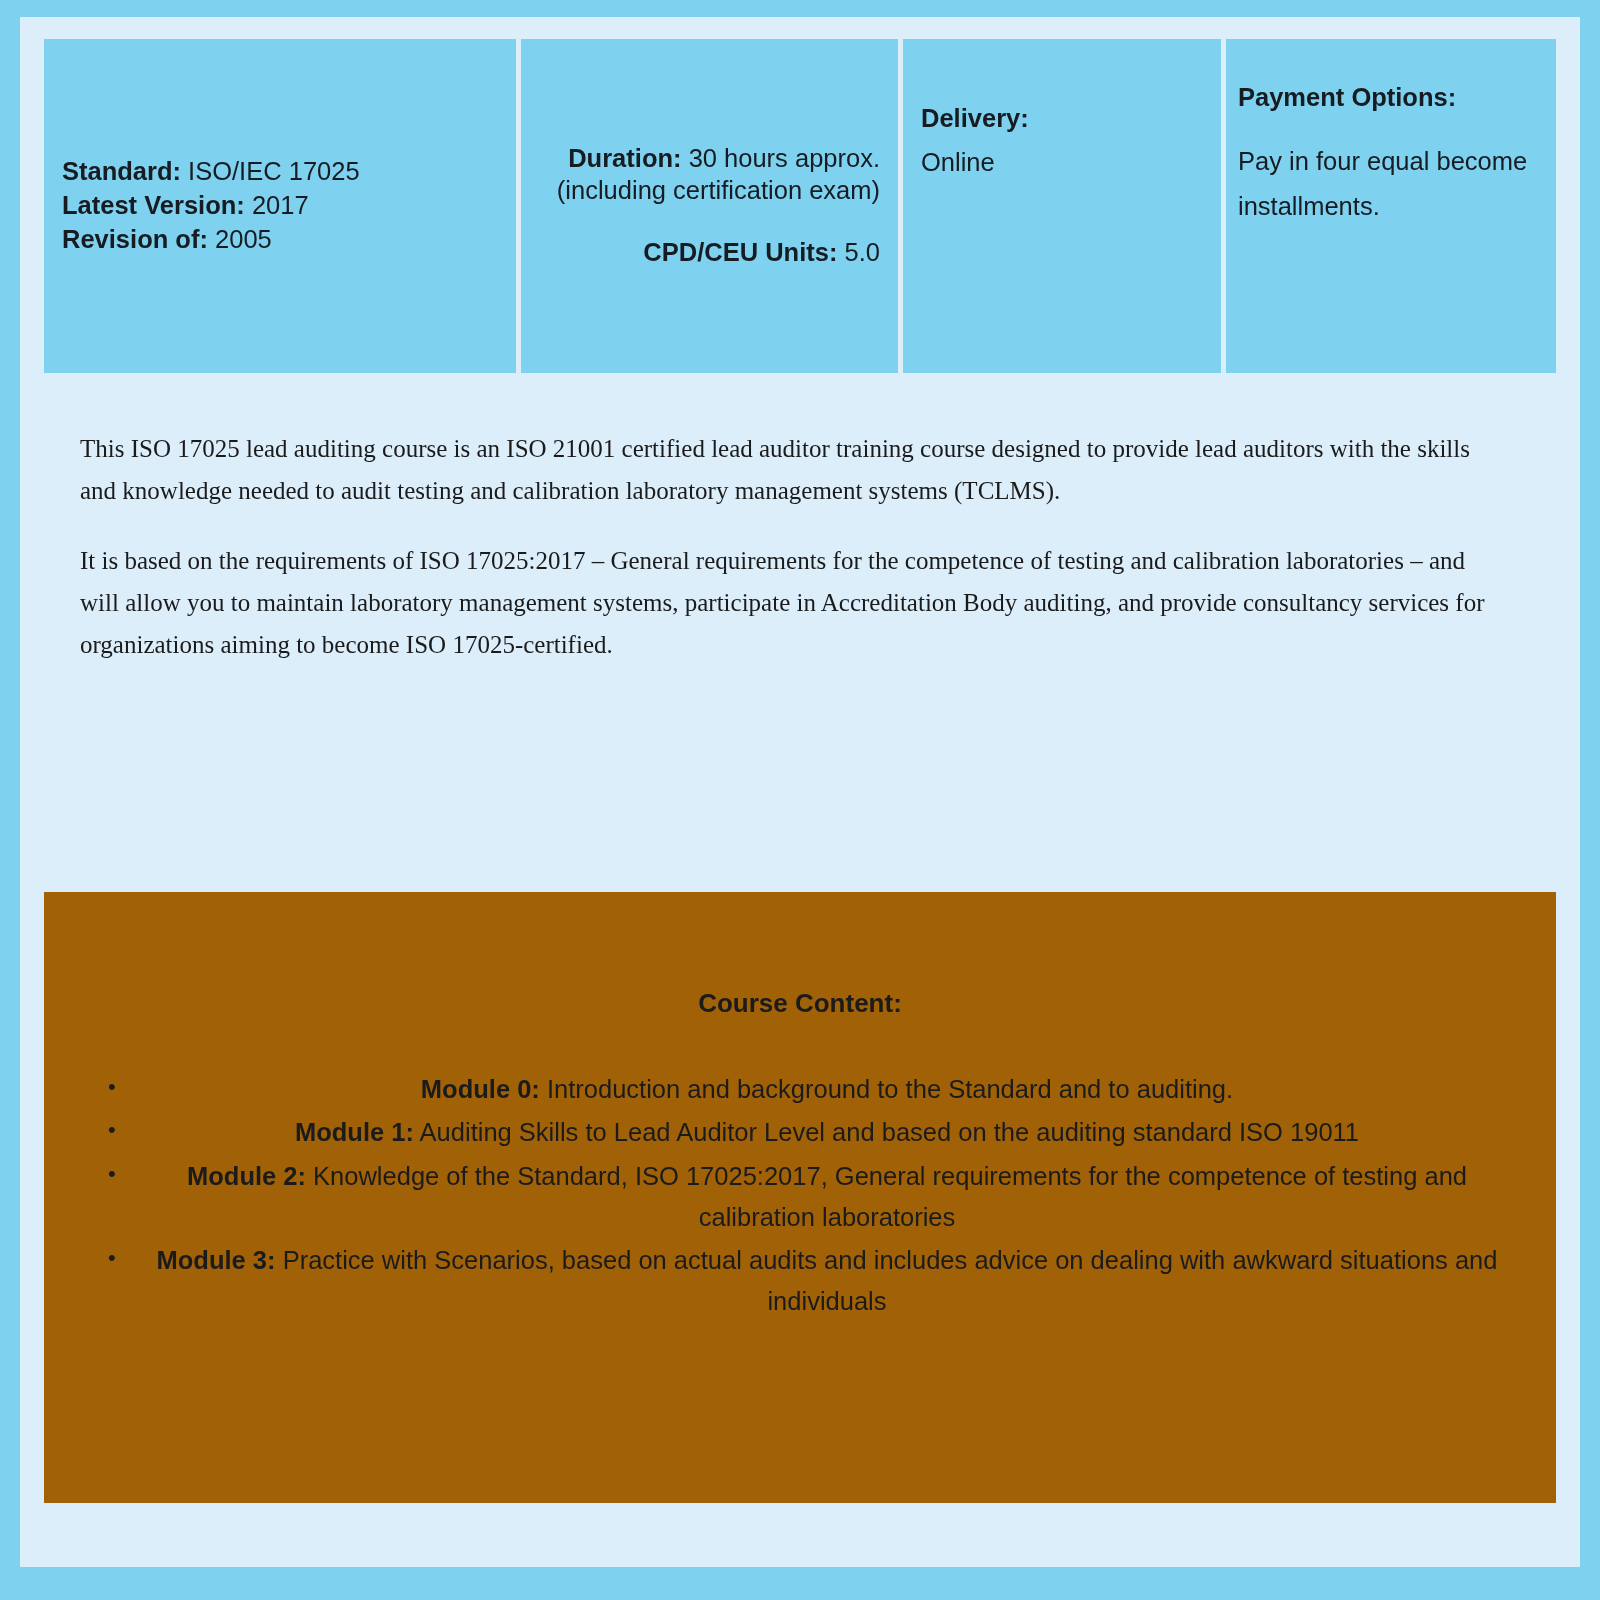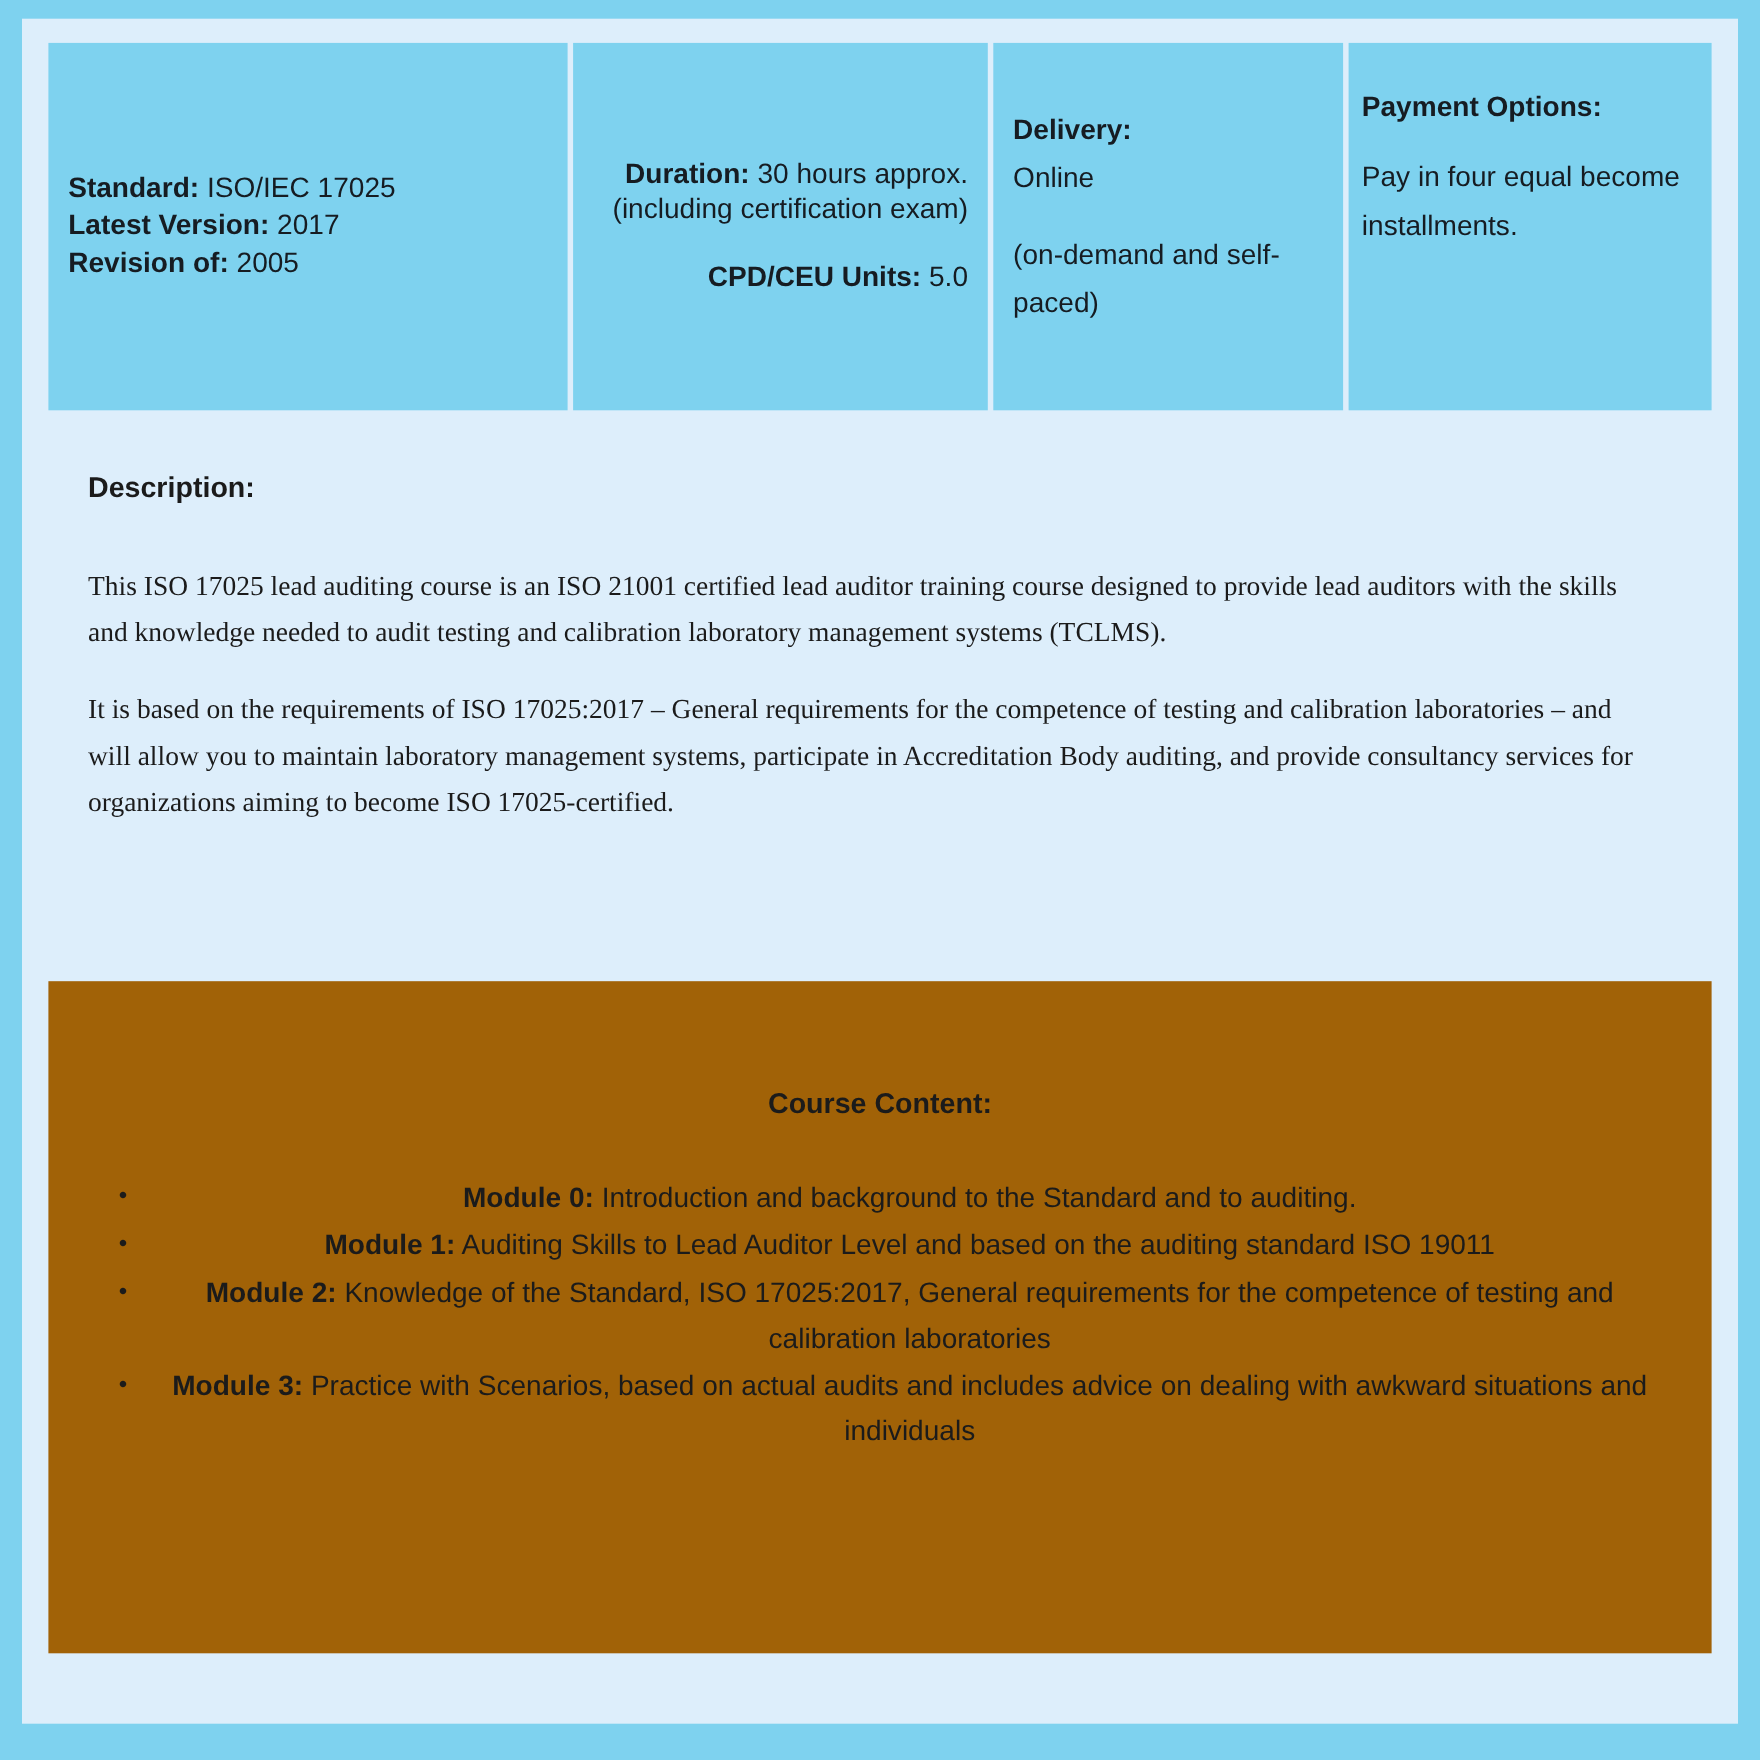--- a/index.html
+++ b/index.html
@@ -167,33 +167,31 @@
         <div class="blk-b">
           <span class="b">CPD/CEU Units:</span>
           <span>5.0</span>
         </div>
       </div>
 
       <div class="hcell c3">
         <div class="ln b">Delivery:</div>
         <div class="ln">Online</div>
         <div class="gap"></div>
-        <div class="ln">(on-demand and self-paced)</div>
       </div>
 
       <div class="hcell c4">
         <div class="ln b">Payment Options:</div>
         <div class="gap"></div>
         <div class="ln">Pay in four equal become installments.</div>
       </div>
 
     </div>
 
     <div class="desc-block">
-      <div class="desc-title">Description:</div>
       <p class="desc-p">This ISO 17025 lead auditing course is an ISO 21001 certified lead auditor training course designed to provide lead auditors with the skills and knowledge needed to audit testing and calibration laboratory management systems (TCLMS).</p>
       <p class="desc-p">It is based on the requirements of ISO 17025:2017 – General requirements for the competence of testing and calibration laboratories – and will allow you to maintain laboratory management systems, participate in Accreditation Body auditing, and provide consultancy services for organizations aiming to become ISO 17025-certified.</p>
     </div>
 
     <div class="course-block">
       <div class="course-title">Course Content:</div>
       <ul class="module-list">
         <li>
           <span class="b">Module 0:</span>
           <span>Introduction and background to the Standard and to auditing.</span>

